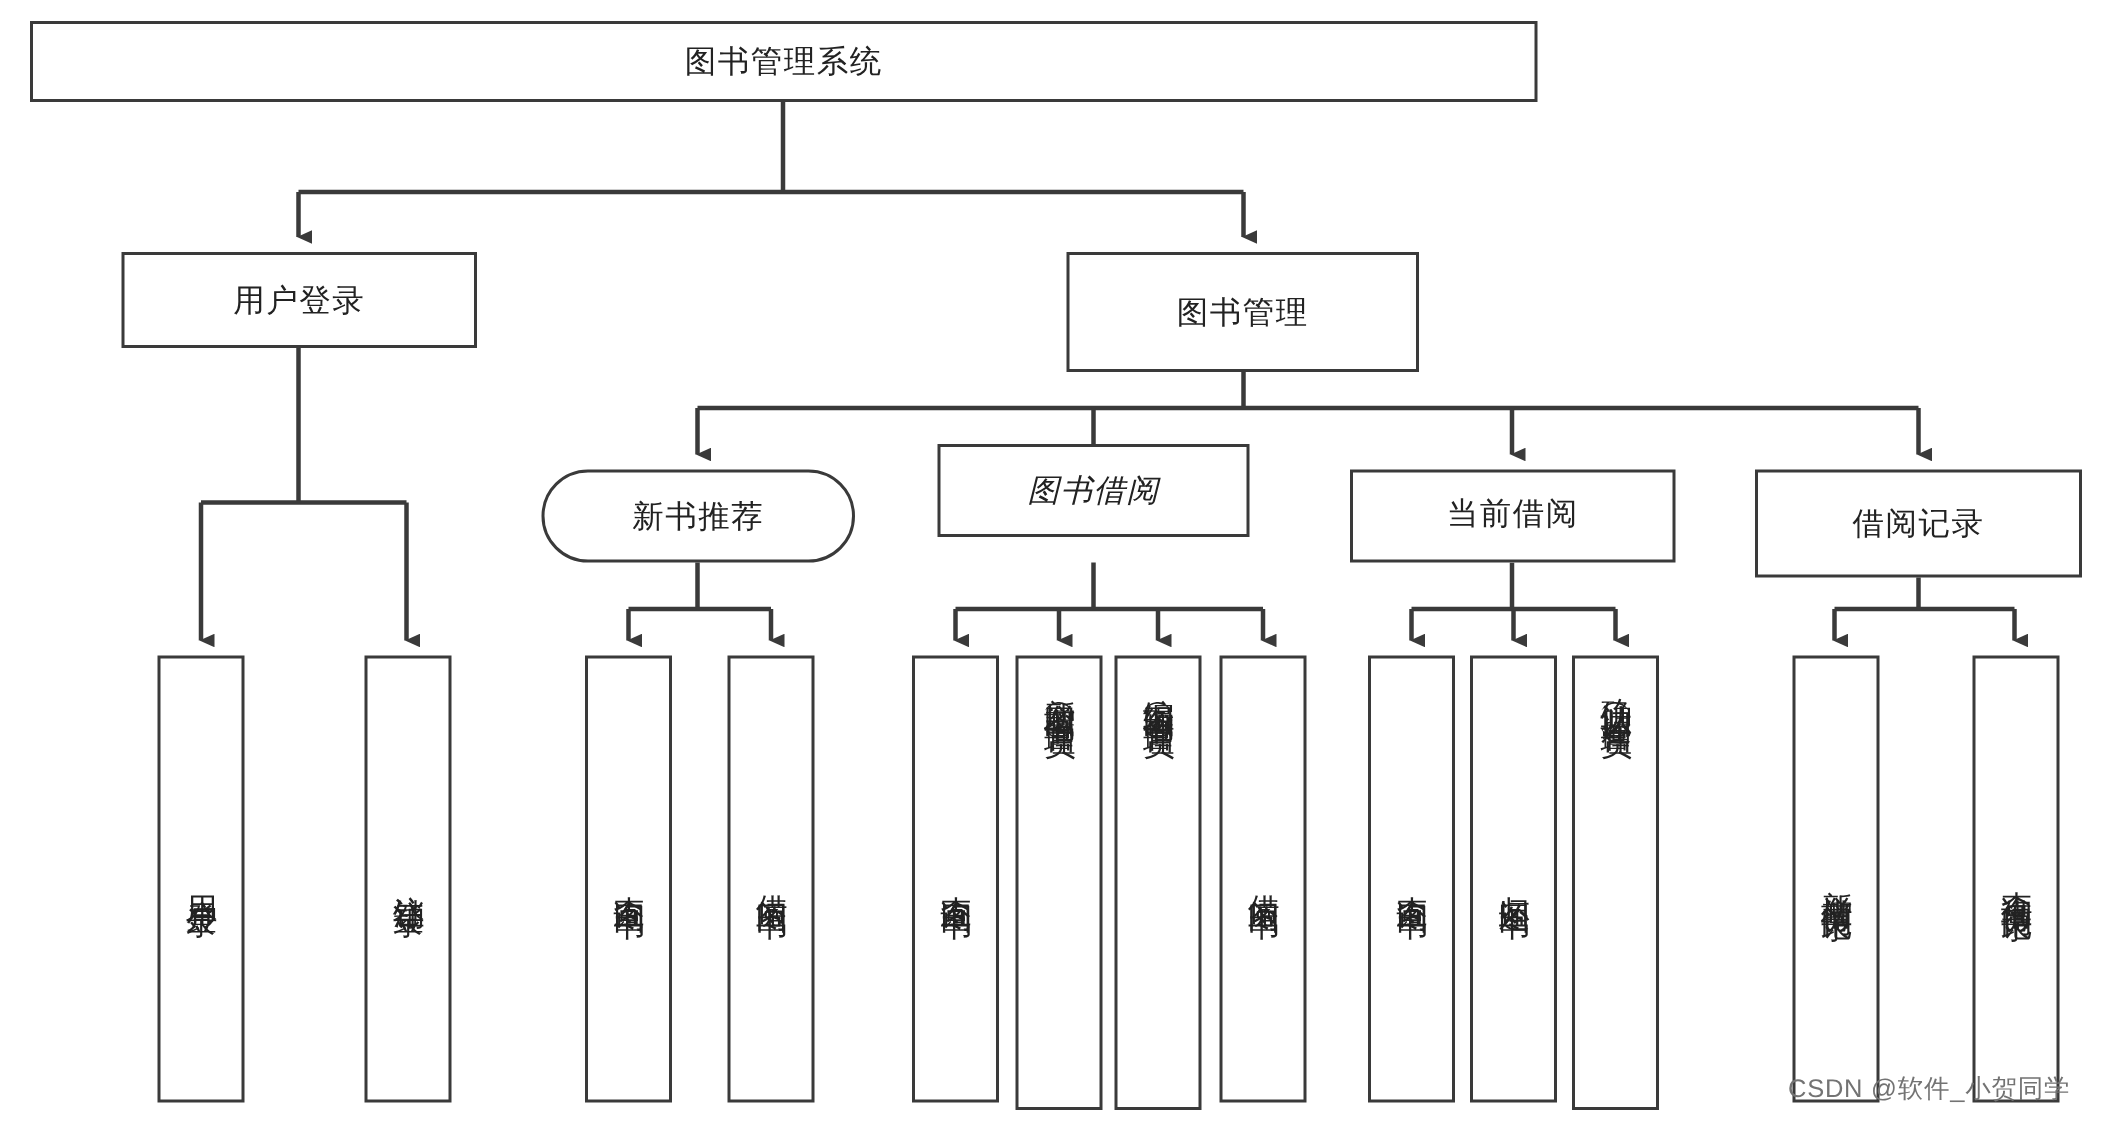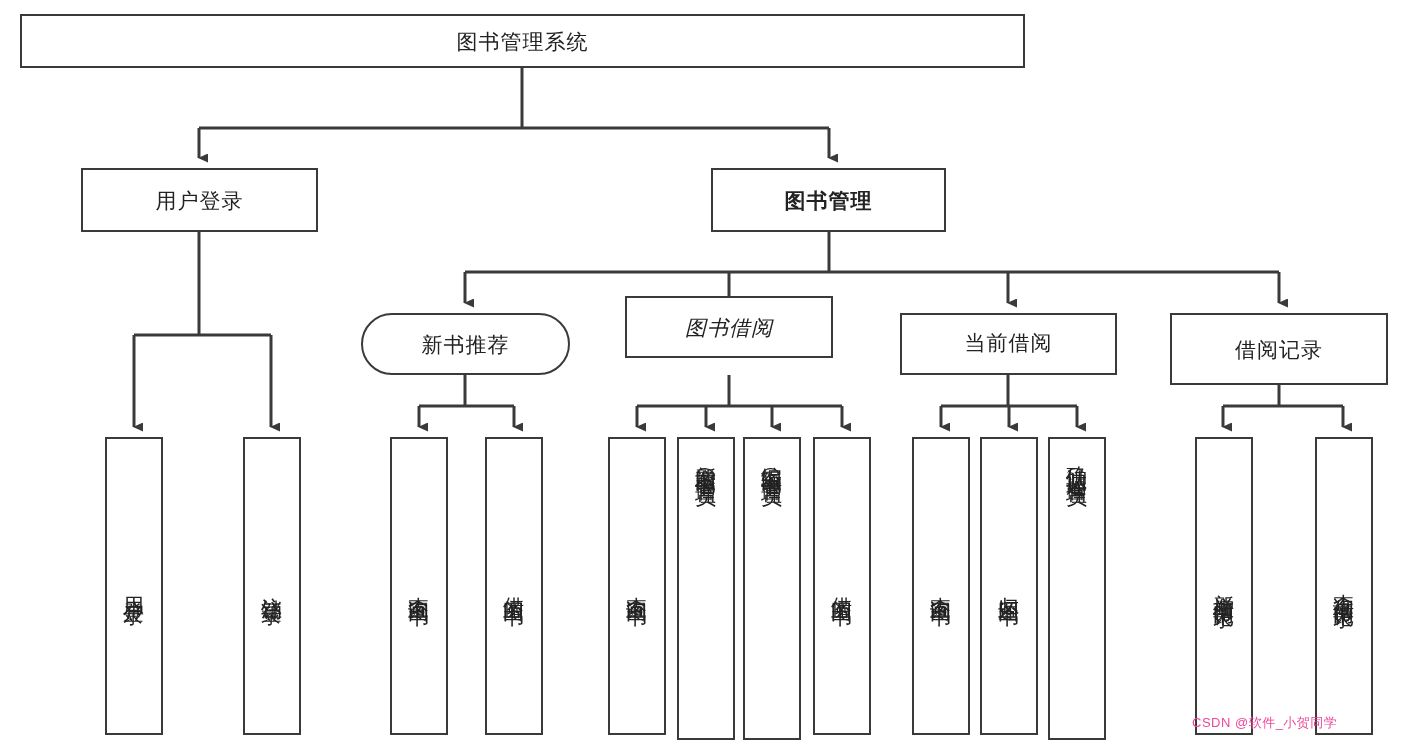--- a/index.html
+++ b/index.html
@@ -61,22 +61,22 @@
     padding-top: 10px;
   }
   .leaf-box.leaf-centered {
     align-items: center;
     padding-top: 0;
   }
   #watermark {
     position: absolute;
     left: 1192px;
     top: 714px;
-    font-size: 13px;
-    color: #ec4899;
+    font-size: 17px;
+    color: #737373;
     white-space: nowrap;
     letter-spacing: 0.5px;
     pointer-events: none;
   }
 </style>
 </head>
 <body>
 
 <div id="diagram-root">
 
@@ -133,21 +133,21 @@
   </svg>
 
   <div class="node-box level-0" style="left:20px; top:14px; width:1005px; height:54px;">
     <span class="node-label-h">图书管理系统</span>
   </div>
 
   <div class="node-box" style="left:81px; top:168px; width:237px; height:64px;">
     <span class="node-label-h">用户登录</span>
   </div>
 
-  <div class="node-box" style="left:711px; top:168px; width:235px; height:64px;font-weight:bold;">
+  <div class="node-box" style="left:711px; top:168px; width:235px; height:80px;">
     <span class="node-label-h">图书管理</span>
   </div>
 
   <div class="node-box" style="left:361px; top:313px; width:209px; height:62px;border-radius:31px;">
     <span class="node-label-h">新书推荐</span>
   </div>
 
   <div class="node-box" style="left:625px; top:296px; width:208px; height:62px;font-style:italic;">
     <span class="node-label-h">图书借阅</span>
   </div>

